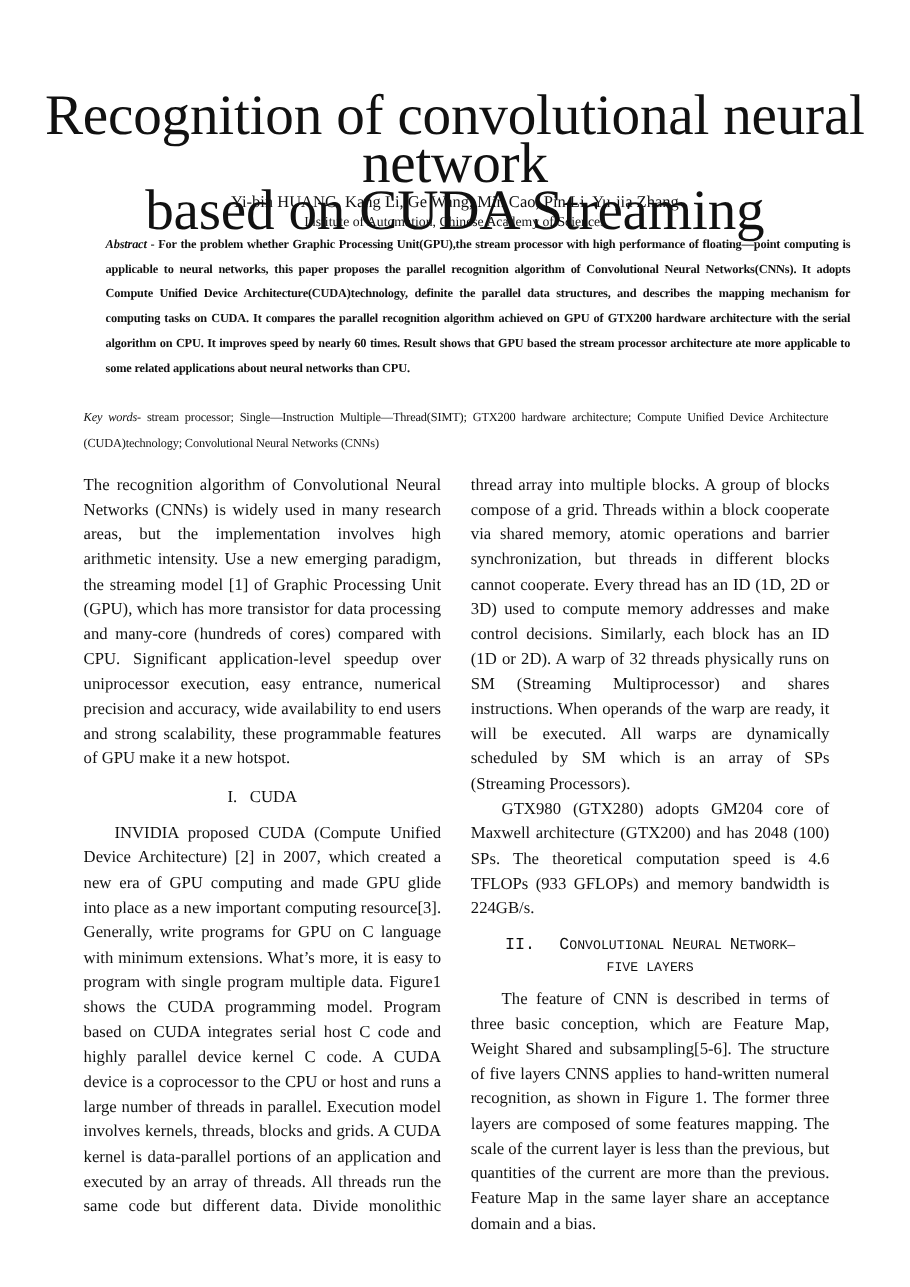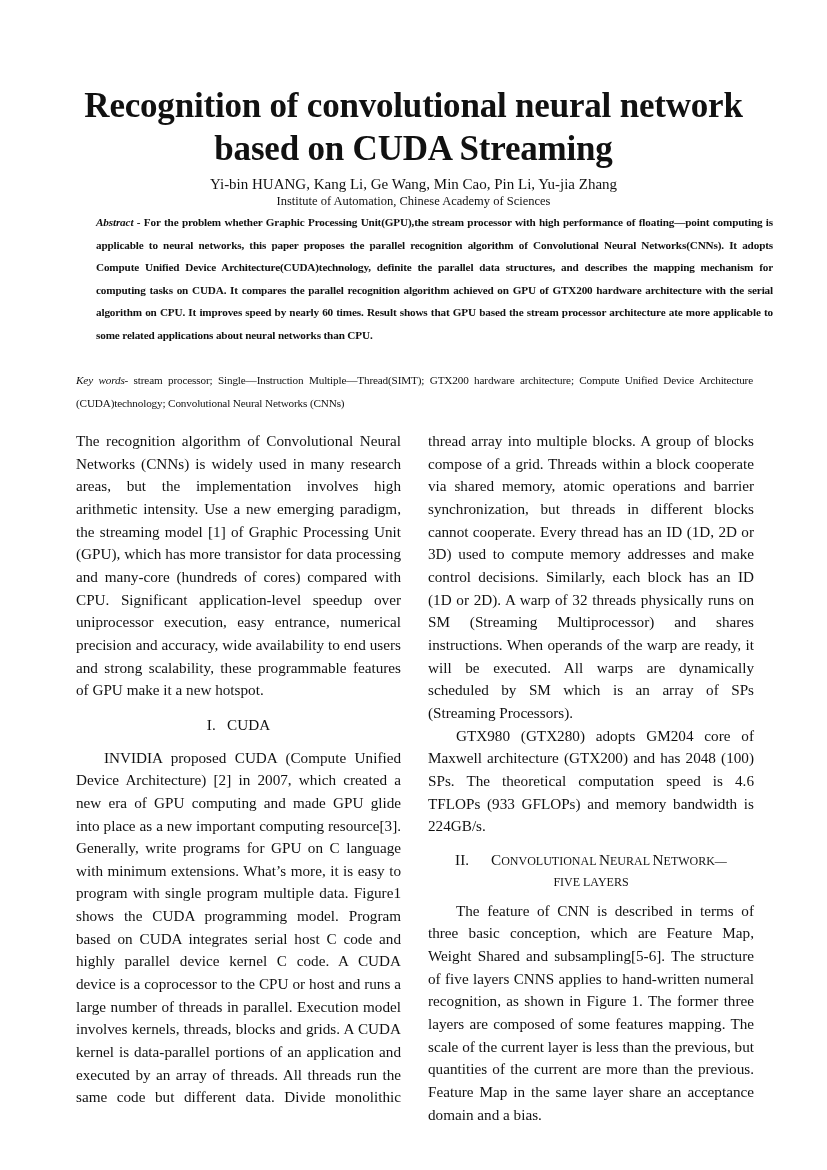--- a/index.html
+++ b/index.html
@@ -1,35 +1,35 @@
 <!DOCTYPE html>
 <html><head>
 <meta charset="utf-8">
 <style>
   html, body { margin: 0; padding: 0; background: #ffffff; }
   body { width: 827px; height: 1170px; position: relative; overflow: hidden; color: #111; font-family: "Liberation Serif", "DejaVu Serif", serif; }
   .page { position: absolute; left: 0; top: 0; width: 827px; height: 1170px; }
 
-  .title { position: absolute; left: 0; width: 827px; top: 84px; text-align: center; font-size: 35px; line-height: 43px; font-weight: bold; margin: 0; letter-spacing: -0.2px; }
+  .title { position: absolute; left: 0; width: 827px; top: 84px; text-align: center; font-size: 52px; line-height: 43px; font-weight: normal; margin: 0; letter-spacing: -0.2px; }
   .authors { position: absolute; left: 0; width: 827px; top: 175px; text-align: center; font-size: 15px; line-height: 18px; }
   .affil { position: absolute; left: 0; width: 827px; top: 193px; text-align: center; font-size: 12.5px; line-height: 16px; }
 
   .abstract { position: absolute; left: 76px; width: 677px; top: 211px; font-size: 11.2px; line-height: 22.6px; font-weight: bold; text-align: justify; text-align-last: left; letter-spacing: -0.15px; margin-left: 20px; }
   .abstract .lbl { font-style: italic; font-weight: bold; }
   .keywords { position: absolute; left: 76px; width: 677px; top: 369px; font-size: 11.2px; line-height: 22.6px; font-weight: normal; text-align: justify; letter-spacing: -0.15px; }
   .keywords .lbl { font-style: italic; }
 
   .col { position: absolute; top: 430px; font-size: 15.2px; line-height: 22.65px; text-align: justify; }
   .col.left { left: 76px; width: 325px; }
   .col.right { left: 428px; width: 326px; }
   .col p { margin: 0; }
   .col p.indent { text-indent: 28px; }
   .col p.last-left { text-align-last: left; }
   .heading { text-align: center; font-size: 15.2px; line-height: 22.65px; margin: 12px 0 10px 0; }
-  .heading2 { text-align: center; margin: 12px 0 8px 0; line-height: 19px; }
+  .heading2 { text-align: center; margin: 12px 0 8px 0; line-height: 19px; font-family: Liberation Mono, monospace; }
   .heading2 .sc-big { font-size: 15.2px; }
   .heading2 .sc { font-size: 12px; text-transform: uppercase; }
   .heading2 .num { display: inline-block; margin-right: 22px; font-size: 15.2px; }
 </style>
 </head>
 <body>
 
 <div class="page">
 
   <h1 class="title">

